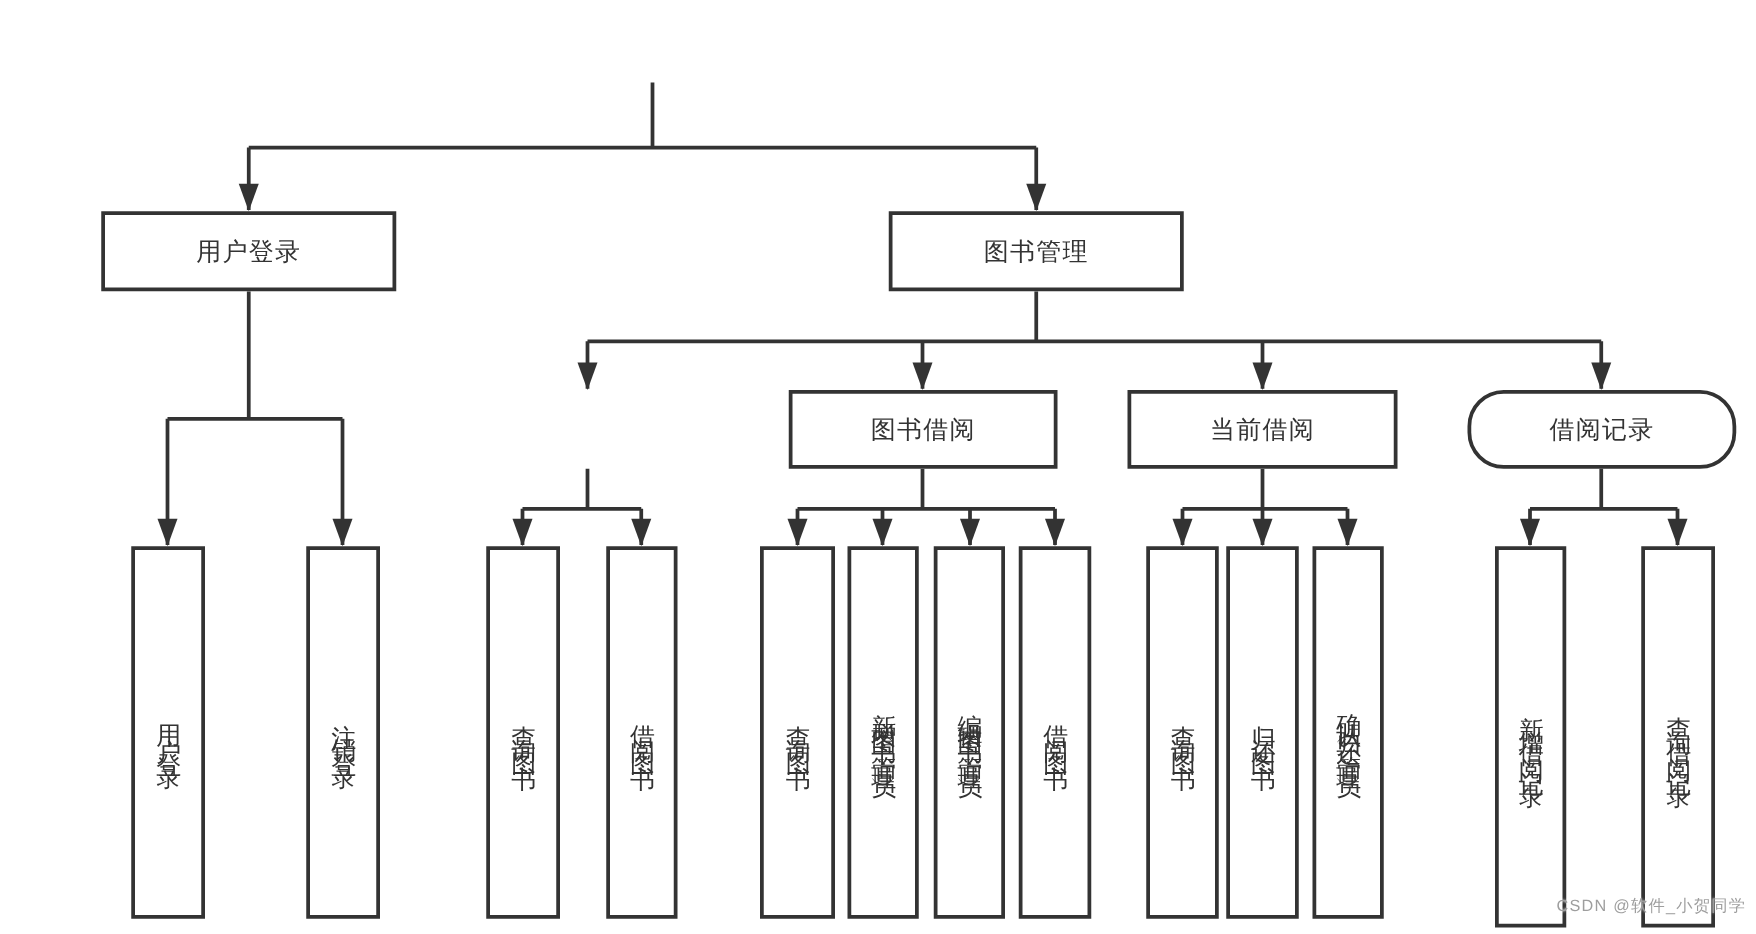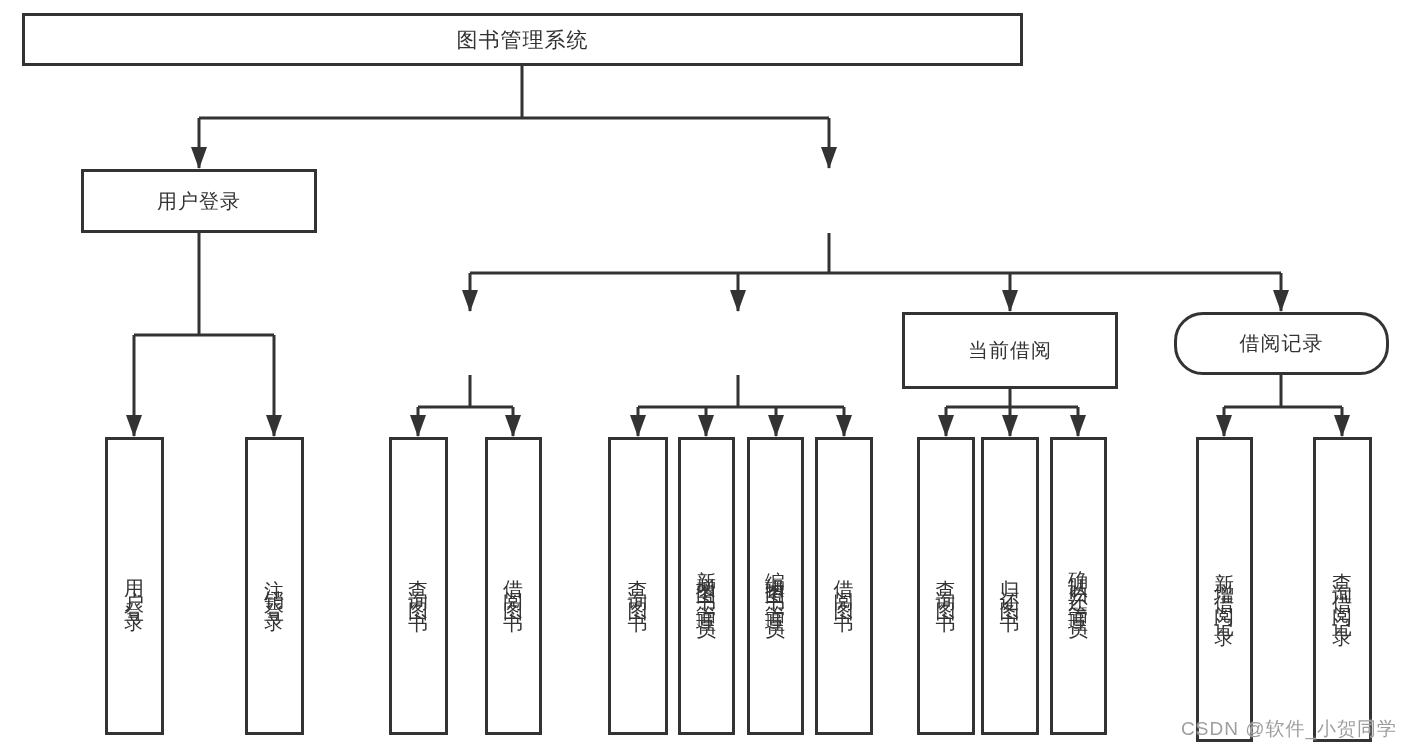--- a/index.html
+++ b/index.html
@@ -47,21 +47,21 @@
     text-orientation: mixed;
     letter-spacing: 11px;
     line-height: 1.1;
     white-space: nowrap;
   }
   .leaf.tight > span { letter-spacing: 7px; }
   .watermark {
     position: absolute;
     top: 716px;
     right: 8px;
-    font-size: 19px;
+    font-size: 13px;
     letter-spacing: 1px;
     color: #9e9e9e;
     text-shadow: 0 0 2px #ffffff;
     white-space: nowrap;
   }
 </style>
 </head>
 <body>
 
 <div class="canvas">
@@ -97,29 +97,32 @@
       <path d="M776,407 V436" marker-end="url(#arw)"></path>
       <path d="M844,407 V436" marker-end="url(#arw)"></path>
       <path d="M946,407 V436" marker-end="url(#arw)"></path>
       <path d="M1010,407 V436" marker-end="url(#arw)"></path>
       <path d="M1078,407 V436" marker-end="url(#arw)"></path>
       <path d="M1224,407 V436" marker-end="url(#arw)"></path>
       <path d="M1342,407 V436" marker-end="url(#arw)"></path>
     </g>
   </svg>
 
-  <div class="node root" style="left:22px; top:13px; width:1001px; height:53px;">
-    <span>图书管理系统</span>
-  </div>
 
   <div class="node" style="left:81px; top:169px; width:236px; height:64px;">
     <span>用户登录</span>
   </div>
+  <div class="node" style="left:711px; top:169px; width:236px; height:64px;">
+    <span>图书管理</span>
+  </div>
 
-  <div class="node" style="left:902px; top:312px; width:216px; height:77px;text-align:right;">
+  <div class="node" style="left:631px; top:312px; width:215px; height:63px;">
+    <span>图书借阅</span>
+  </div>
+  <div class="node" style="left:902px; top:312px; width:216px; height:63px;text-align:right;">
     <span>当前借阅</span>
   </div>
   <div class="node" style="left:1174px; top:312px; width:215px; height:63px;border-radius:29px;">
     <span>借阅记录</span>
   </div>
 
   <div class="leaf" style="left:105px; top:437px; width:59px; height:298px;">
     <span>用户登录</span>
   </div>
   <div class="leaf" style="left:245px; top:437px; width:59px; height:298px;">

